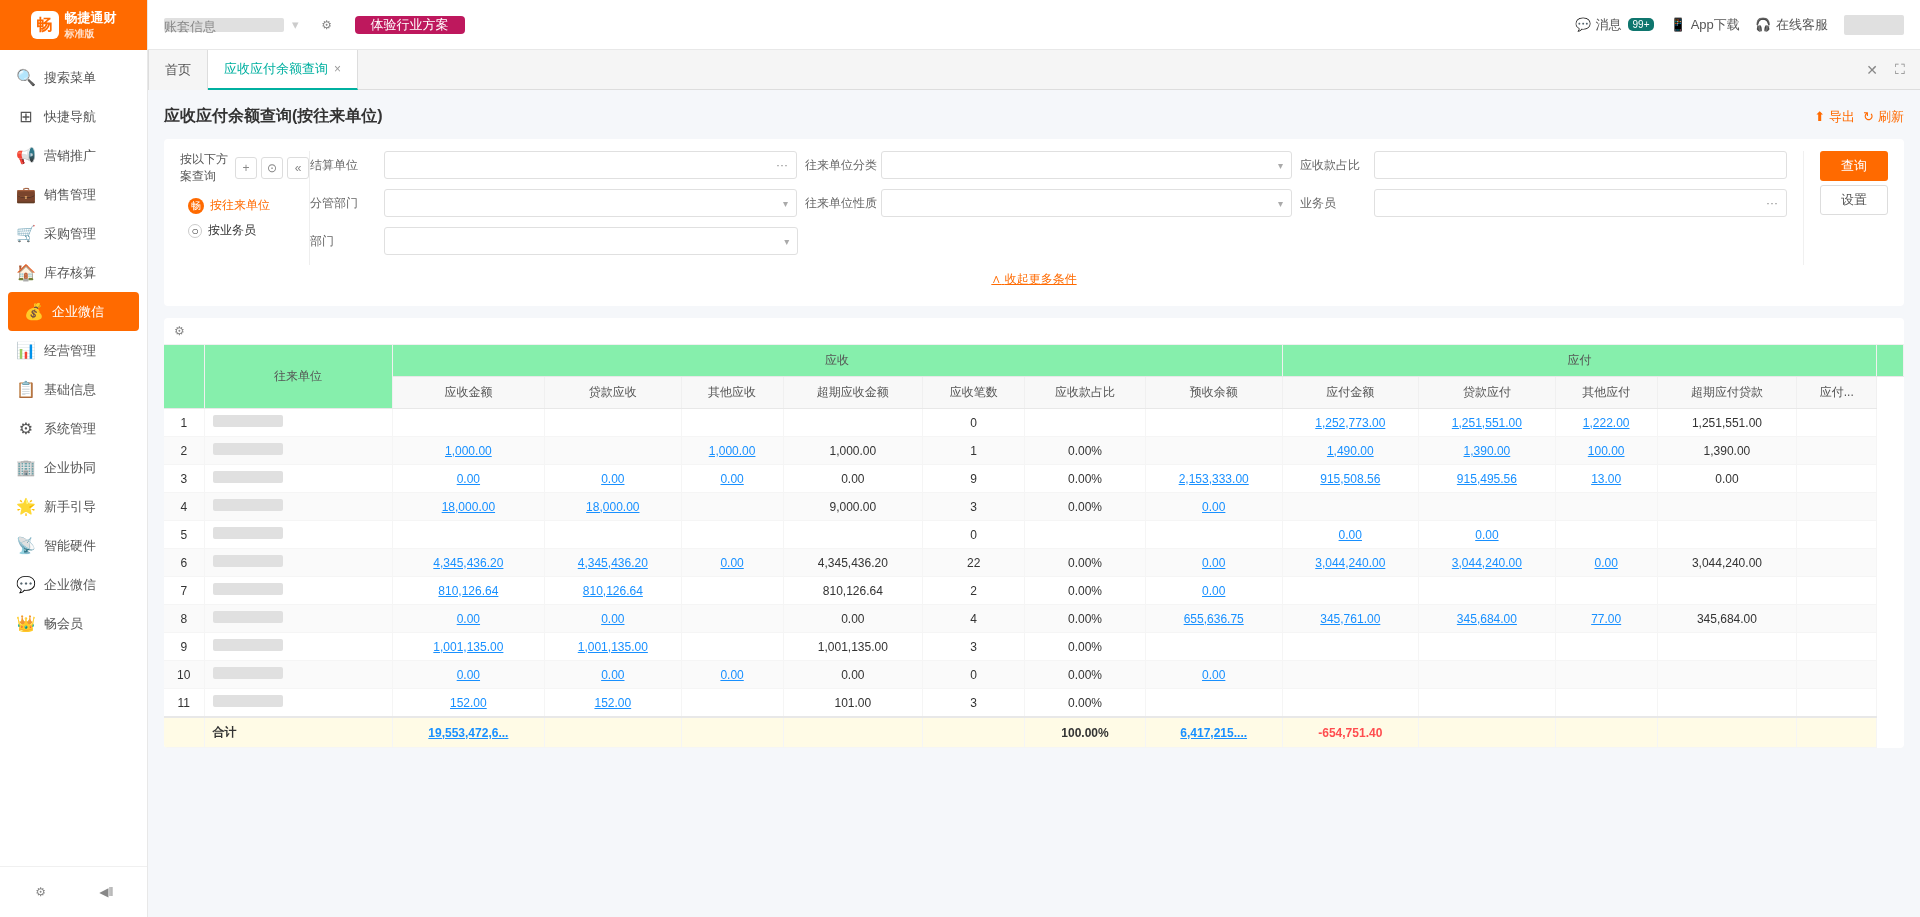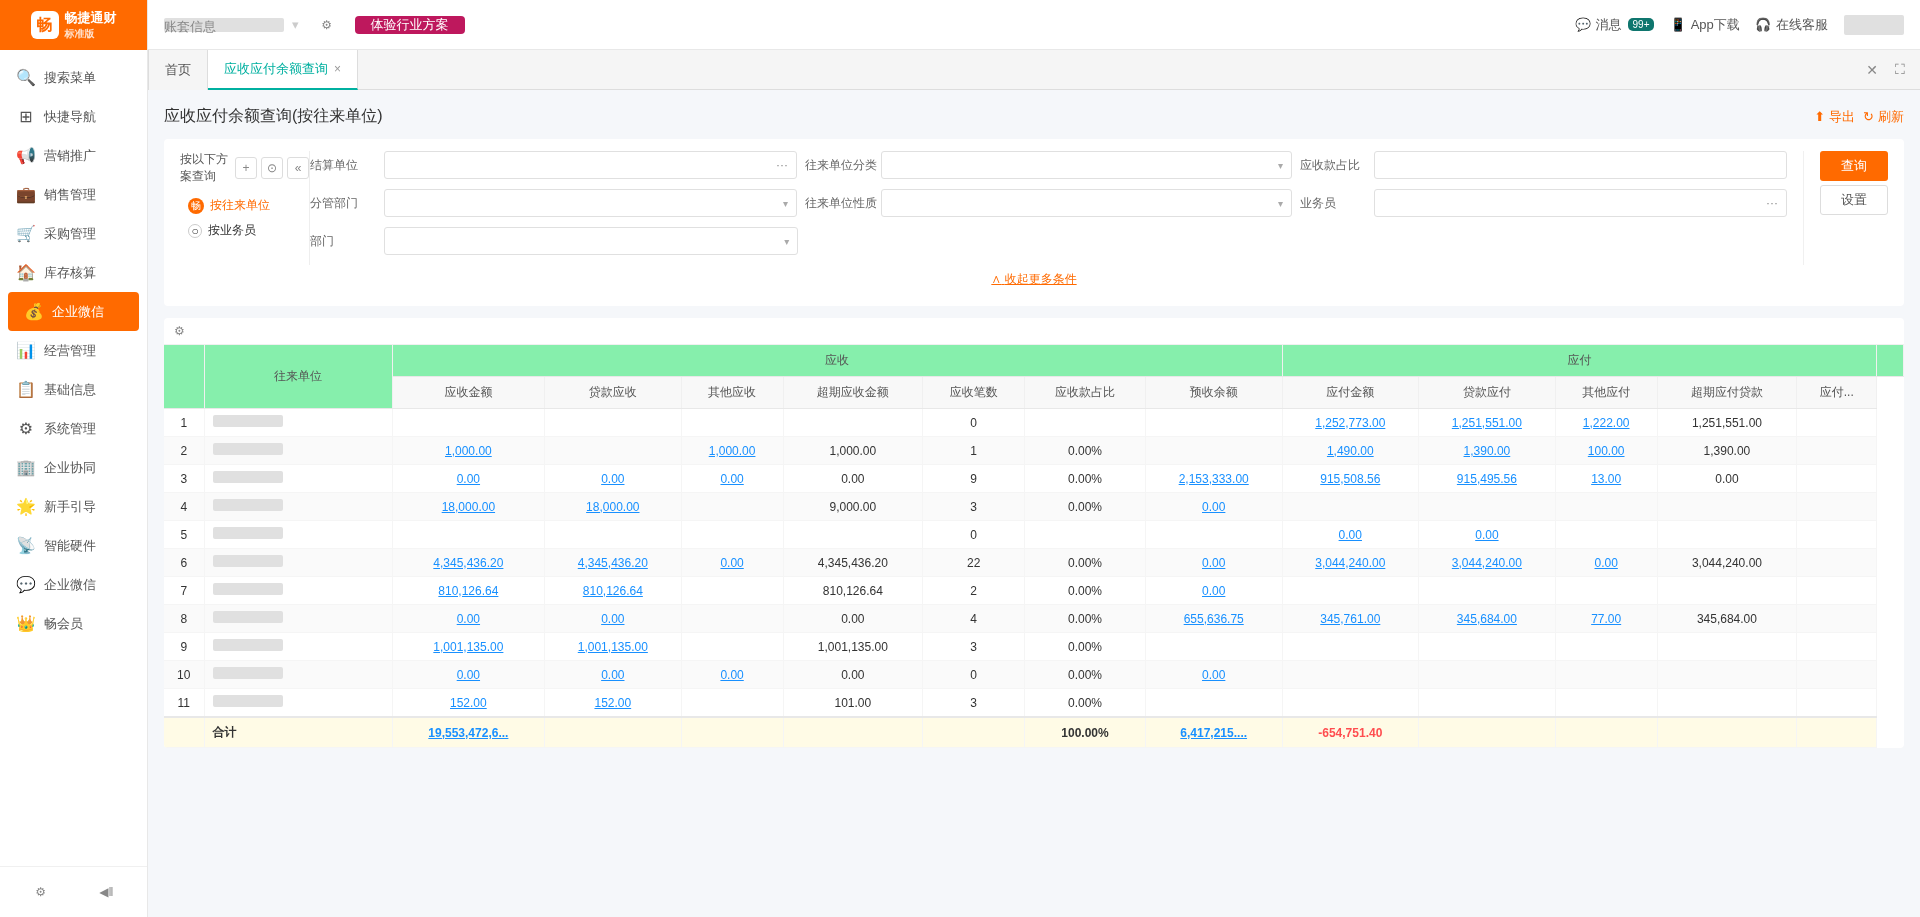--- a/index.html
+++ b/index.html
@@ -69,21 +69,21 @@
     .tab-home { border-left: 1px solid #ddd; }
     .tab-close { margin-left: 6px; color: #999; font-size: 12px; }
     .tabbar-window-btns { margin-left: auto; display: flex; align-items: center; padding-right: 8px; gap: 4px; }
     .win-btn { width: 24px; height: 24px; display: flex; align-items: center; justify-content: center; cursor: pointer; color: #888; font-size: 14px; }
 
     
     .page-content { flex: 1; overflow: auto; padding: 16px; background: #f5f7fa; }
 
     
     .page-header { display: flex; align-items: center; justify-content: space-between; margin-bottom: 12px; }
-    .page-title { font-size: 16px; font-weight: normal; color: #333; }
+    .page-title { font-size: 16px; font-weight: bold; color: #333; }
     .page-actions { display: flex; gap: 8px; }
     .page-action-btn { display: flex; align-items: center; gap: 4px; color: #ff6a00; cursor: pointer; font-size: 13px; }
 
     
     .filter-area { background: #fff; border-radius: 4px; padding: 12px 16px; margin-bottom: 12px; }
     .filter-btns { display: flex; gap: 4px; }
     .filter-btn { width: 22px; height: 22px; border: 1px solid #ddd; border-radius: 3px; display: flex; align-items: center; justify-content: center; cursor: pointer; color: #888; font-size: 12px; }
     .filter-field { display: flex; align-items: center; gap: 4px; flex: 1; }
     .filter-field-label { font-size: 12px; color: #666; white-space: nowrap; min-width: 70px; }
     .filter-input {

